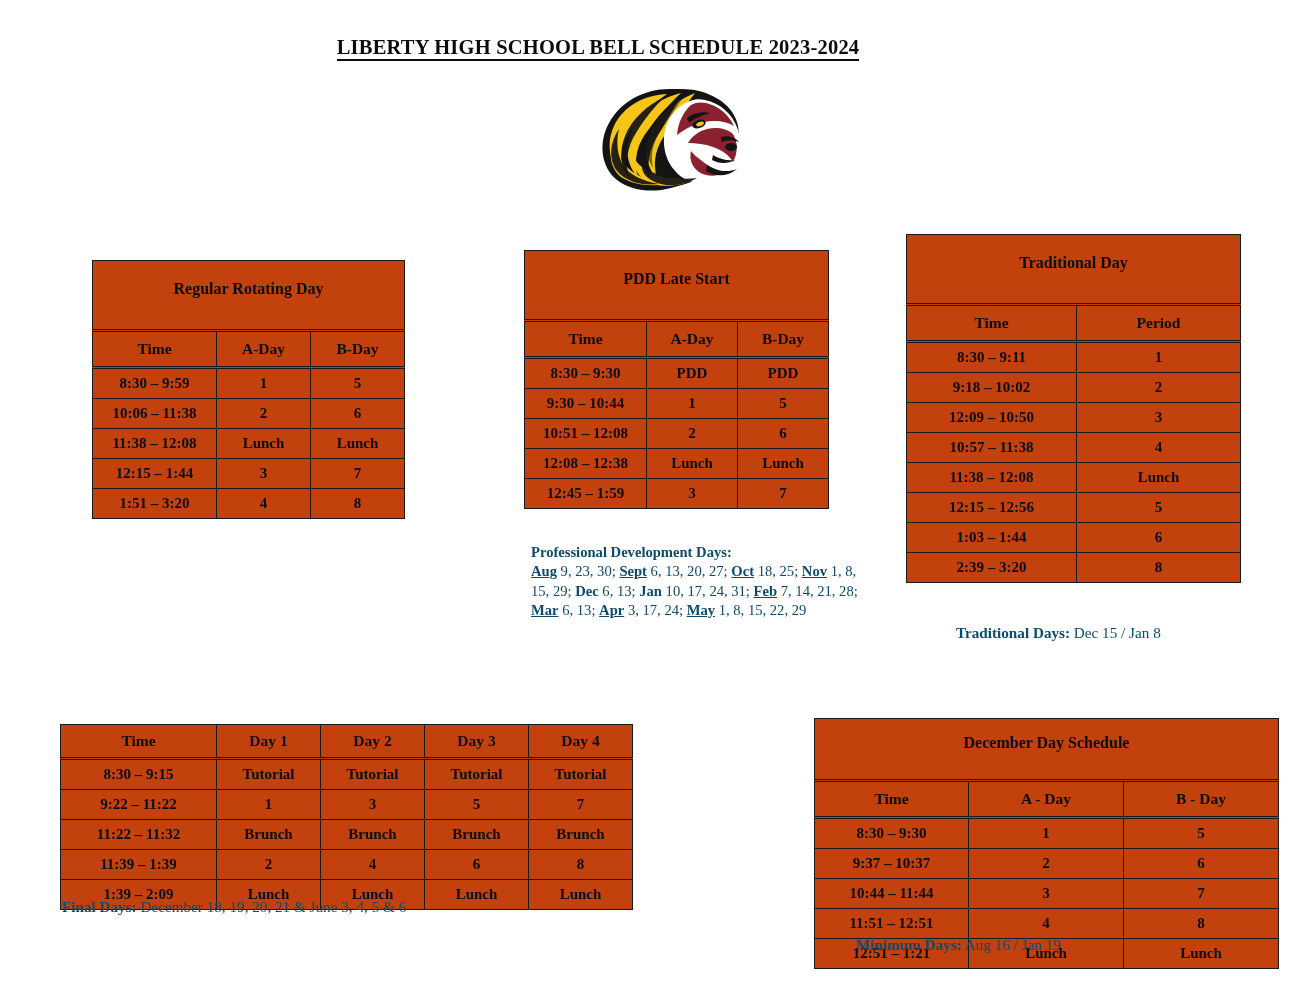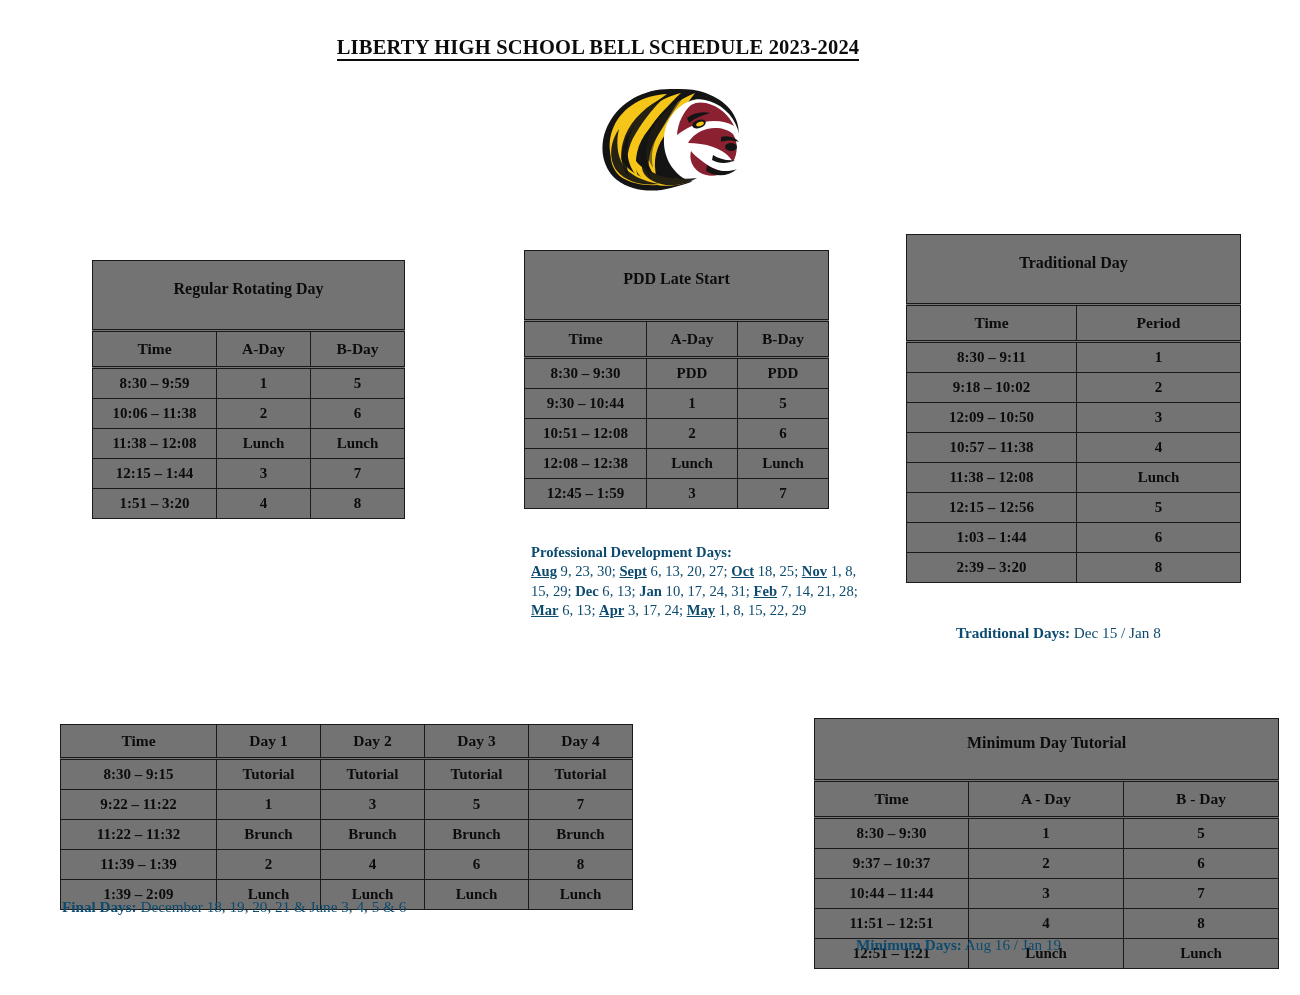--- a/index.html
+++ b/index.html
@@ -42,21 +42,21 @@
     width: 160px;
     height: 110px;
   }
   #mascot svg { display: block; width: 160px; height: 110px; }
 
   
   .sched {
     position: absolute;
     border-collapse: collapse;
     table-layout: fixed;
-    background: #737373;
+    background: #c2410c;
   }
   .sched td, .sched th {
     border: 1.3px solid #1a1a1a;
     text-align: center;
     vertical-align: middle;
     font-weight: bold;
     color: #0c0c0c;
     padding: 0;
   }
   .sched .title-cell {
@@ -371,21 +371,21 @@
 </table>
 
 <table class="sched" id="tbl-minimum">
   <colgroup>
       <col class="c0">
       <col class="c1">
       <col class="c2">
     </colgroup>
   <tbody>
     <tr>
-        <td class="title-cell" colspan="3">Minimum Day Tutorial</td>
+        <td class="title-cell" colspan="3">December Day Schedule</td>
       </tr>
     <tr class="hdr">
       <td>Time</td>
       <td>A - Day</td>
       <td>B - Day</td>
     </tr>
     <tr class="body-row">
       <td class="time-cell">8:30 – 9:30</td>
       <td>1</td>
       <td>5</td>

